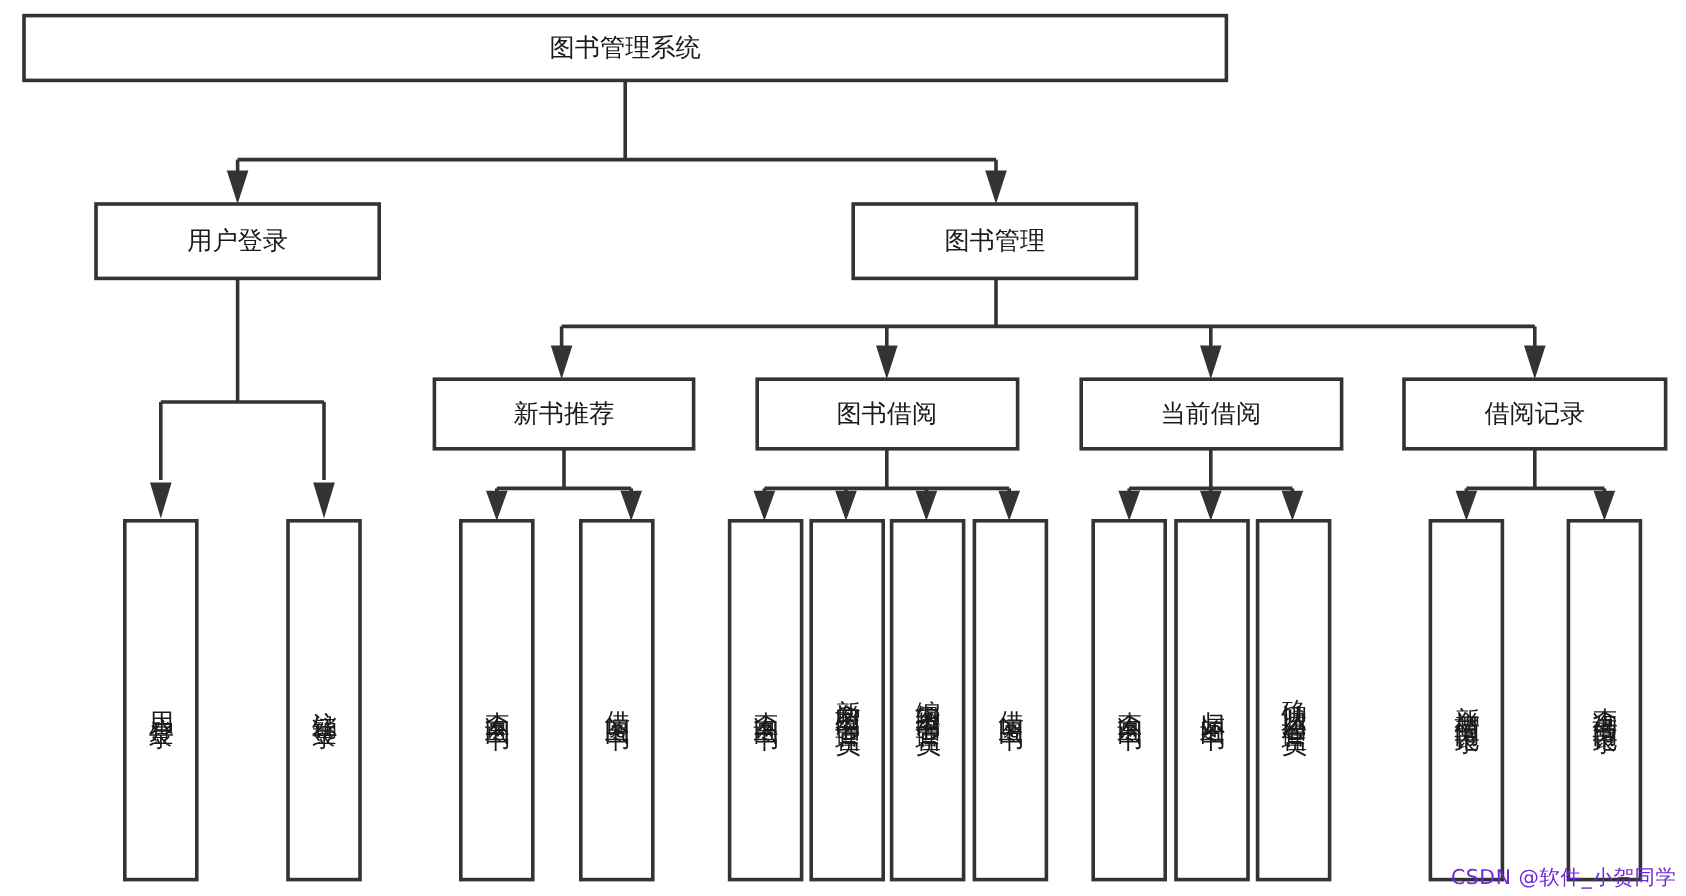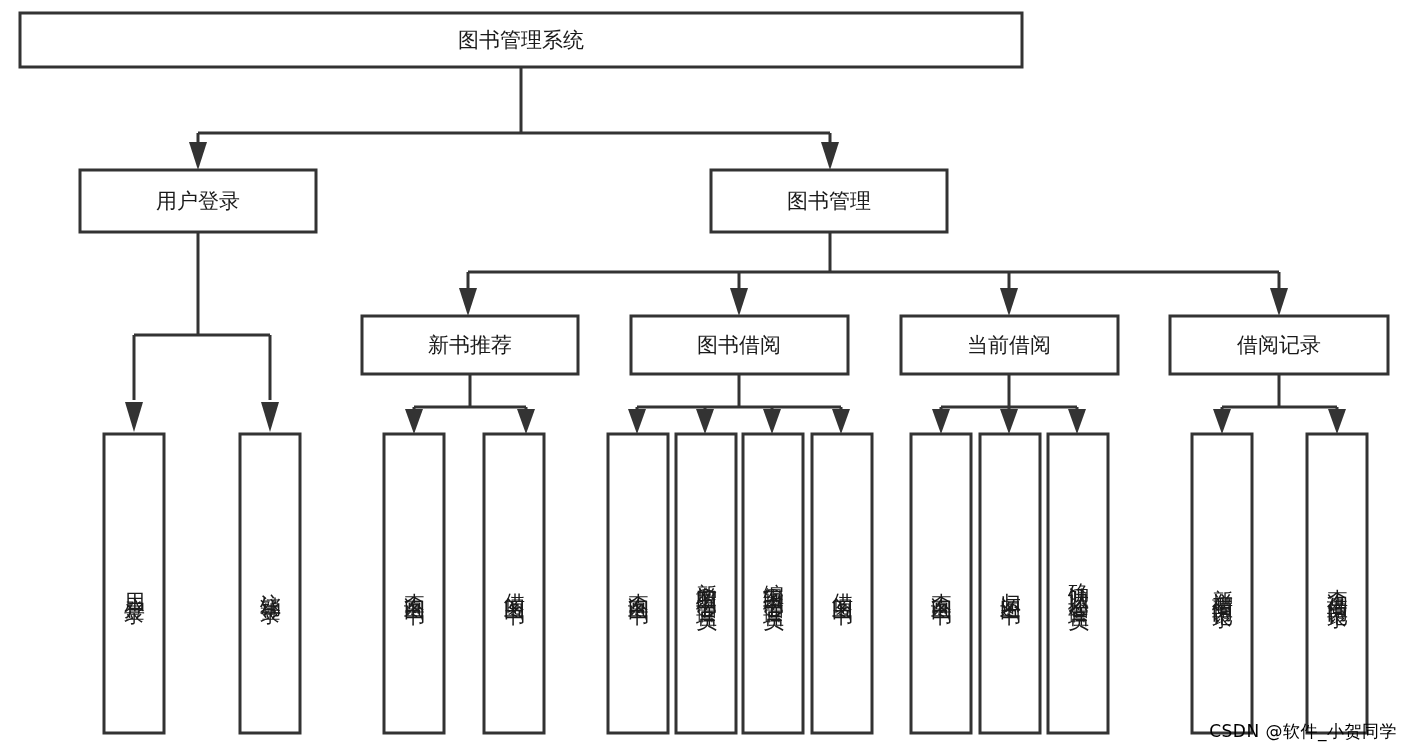--- a/index.html
+++ b/index.html
@@ -63,21 +63,21 @@
     align-items: center;
     justify-content: center;
     pointer-events: none;
   }
   .watermark {
     position: absolute;
     right: 8px;
     bottom: 4px;
     font-family: "DejaVu Sans", "Liberation Sans", sans-serif;
     font-size: 17px;
-    color: #000000;
+    color: #6d28d9;
     letter-spacing: 0.5px;
     white-space: nowrap;
   }
 </style>
 </head>
 <body>
 
 <div id="diagram-root">
 
   <svg class="flow" viewBox="0 0 1405 747" xmlns="http://www.w3.org/2000/svg">

